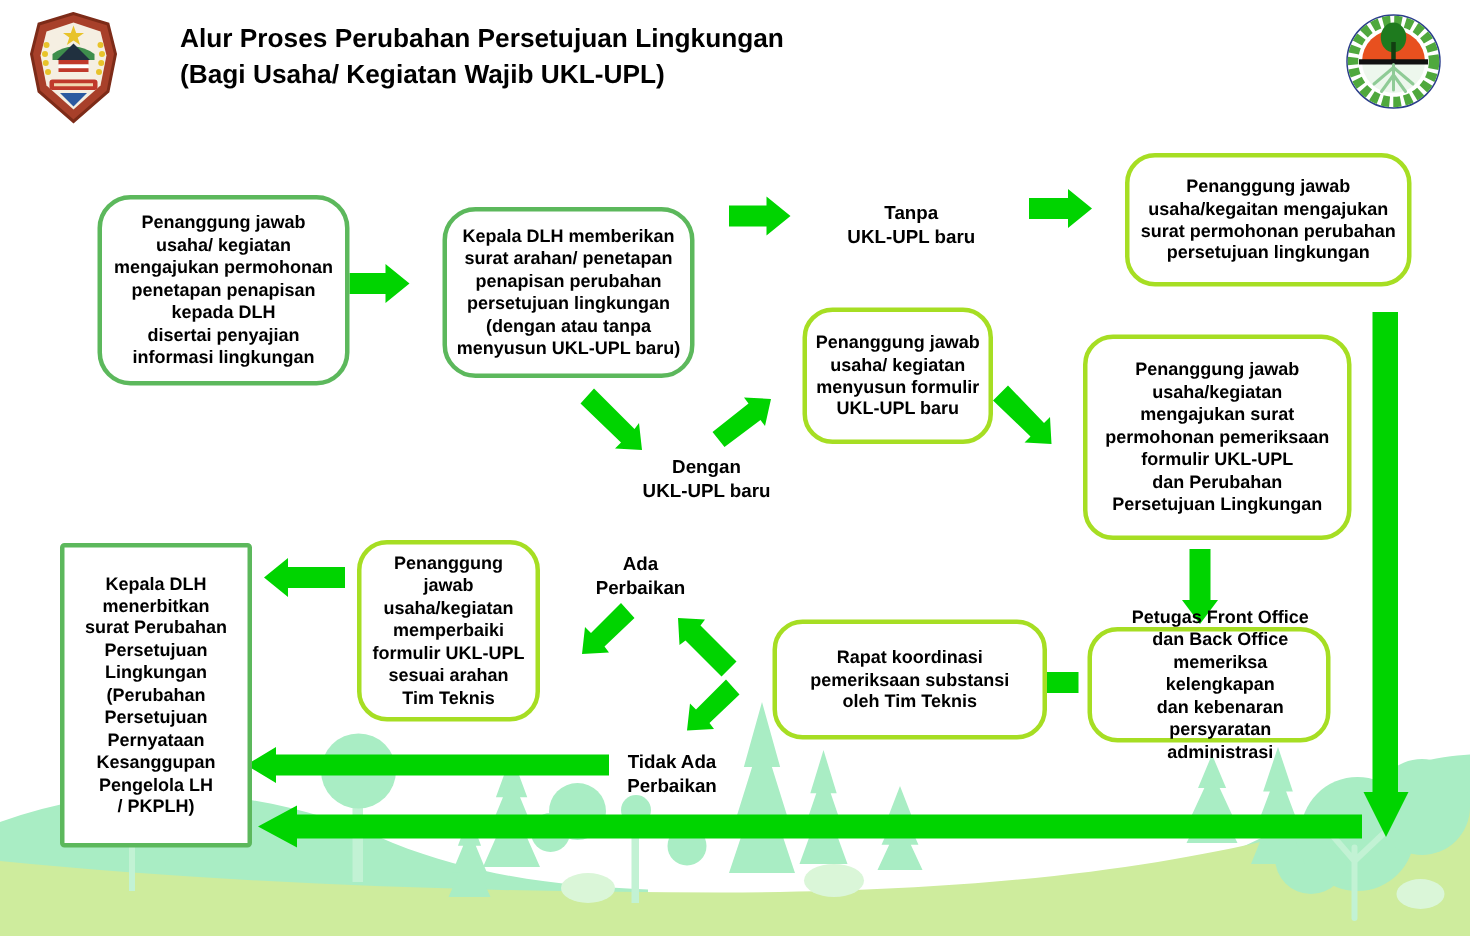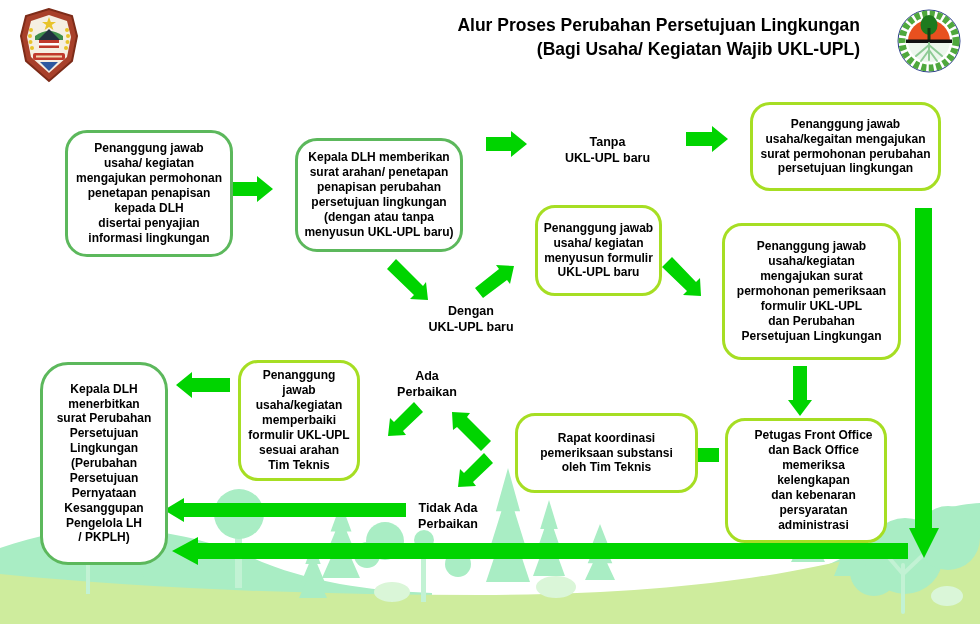--- a/index.html
+++ b/index.html
@@ -2,21 +2,21 @@
 <html style="--arrow-green: #00D400; --border-green: #5CB85C; --border-lime: #A6DE23; --tree-mint: #A9EDC4; --trunk-mint: #C2F2D4; --bush-mint: #DAF6D8; --grass-green: #CEEC9D; --text-black: #000000;"><head>
 <meta charset="utf-8">
 <style>
   html,body{margin:0;padding:0;background:#fff;}
   .stage{
     position:relative;width:980px;height:624px;overflow:hidden;background:#fff;
     font-family:"Liberation Sans","DejaVu Sans",sans-serif;color:var(--text-black,#000);
   }
   .stage svg{position:absolute;left:0;top:0;}
   .title{
-    position:absolute;left:120px;top:14px;width:740px;text-align:right;
+    position:absolute;left:120px;top:14px;width:740px;text-align:left;
     font-weight:bold;font-size:17.5px;line-height:1.35;z-index:5;
   }
   .box{
     position:absolute;z-index:4;background:#fff;border-style:solid;border-width:3px;
     display:flex;align-items:center;justify-content:center;text-align:center;
     font-size:12px;line-height:1.24;padding:4px 5px;box-sizing:border-box;font-weight:bold;
   }
   .box-green{border-color:var(--border-green,#5CB85C);border-radius:22px;}
   .box-lime{border-color:var(--border-lime,#A6DE23);border-radius:20px;}
   .box-text,.label-text{white-space:pre-line;}
@@ -171,21 +171,21 @@
   <div class="box box-lime" style="left:722px;top:223px;width:179px;height:137px;">
     <span class="box-text">Penanggung jawab
 usaha/kegiatan
 mengajukan surat
 permohonan pemeriksaan
 formulir UKL-UPL
 dan Perubahan
 Persetujuan Lingkungan</span>
   </div>
 
-  <div class="box box-green" style="left:40px;top:362px;width:128px;height:203px;border-radius:28px;">
+  <div class="box box-green" style="left:40px;top:362px;width:128px;height:203px;border-radius:3px;">
     <span class="box-text">Kepala DLH
 menerbitkan
 surat Perubahan
 Persetujuan
 Lingkungan
 (Perubahan
 Persetujuan
 Pernyataan
 Kesanggupan
 Pengelola LH
@@ -200,21 +200,21 @@
 sesuai arahan
 Tim Teknis</span>
   </div>
 
   <div class="box box-lime" style="left:515px;top:413px;width:183px;height:80px;">
     <span class="box-text">Rapat koordinasi
 pemeriksaan substansi
 oleh Tim Teknis</span>
   </div>
 
-  <div class="box box-lime" style="left:725px;top:418px;width:162px;height:125px;padding-left:20px;">
+  <div class="box box-lime" style="left:725px;top:418px;width:162px;height:77px;padding-left:20px;">
     <span class="box-text">Petugas Front Office
 dan Back Office
 memeriksa kelengkapan
 dan kebenaran
 persyaratan administrasi</span>
   </div>
 
   <div class="flow-label" style="left:545px;top:134px;width:125px;">
     <span class="label-text">Tanpa
 UKL-UPL baru</span>

